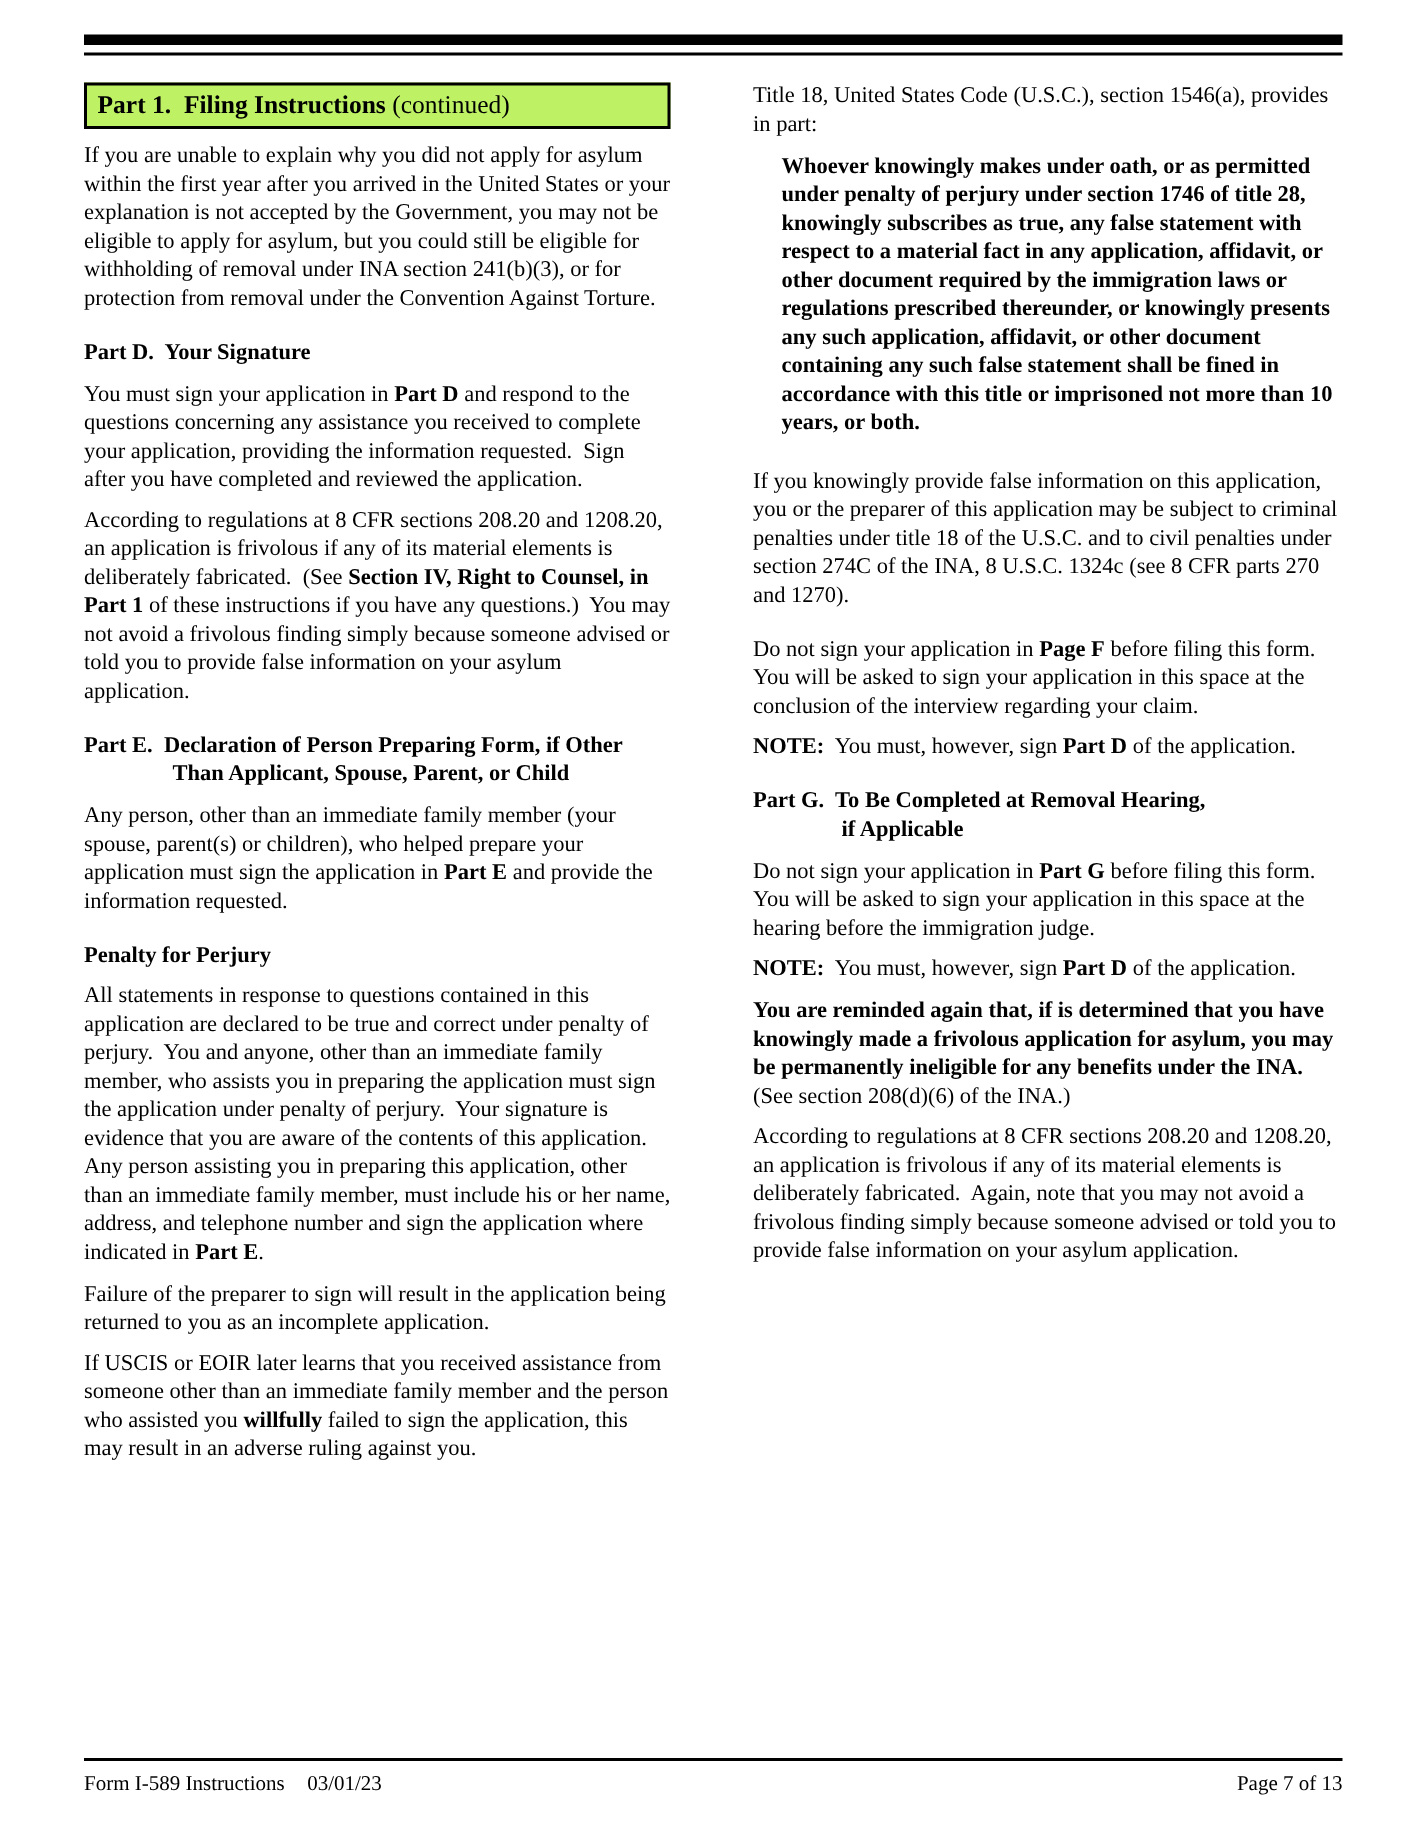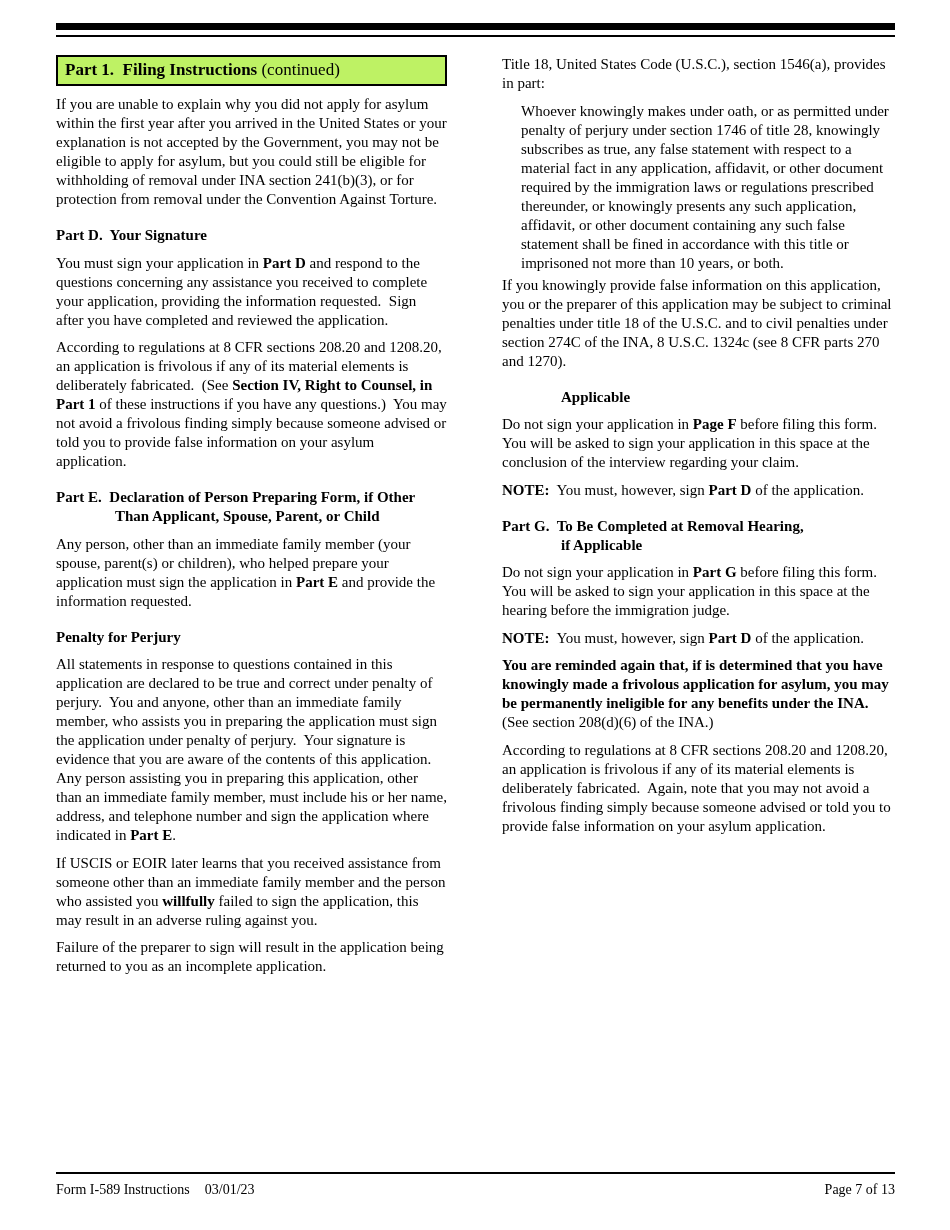--- a/index.html
+++ b/index.html
@@ -29,21 +29,21 @@
     font-size: 17px;
     line-height: 22px;
     margin: 0 0 9px 0;
   }
   .part-box .b { font-weight: bold; }
 
   p { margin: 0 0 8.5px 0; }
   .b { font-weight: bold; }
   .heading { font-weight: bold; margin: 17px 0 8.5px 0; }
   .heading .h2 { margin-left: 59px; }
-  .quote { margin: 0 0 3px 19px; }
+  .quote { margin: 0 0 20px 19px; font-weight: bold; }
 
   .footer {
     position: absolute;
     left: 56px; top: 1182px; width: 839px;
     display: flex; justify-content: space-between;
     font-size: 14px; line-height: 16px;
   }
   .footer .date { margin-left: 15px; }
 </style>
 </head>
@@ -68,36 +68,36 @@
     <p><span>According to regulations at 8 CFR sections 208.20 and 1208.20, an application is frivolous if any of its material elements is deliberately fabricated.&nbsp; (See </span><span class="b">Section IV, Right to Counsel, in Part 1</span><span> of these instructions if you have any questions.)&nbsp; You may not avoid a frivolous finding simply because someone advised or told you to provide false information on your asylum application.</span></p>
 
     <div class="heading"><span>Part E.&nbsp; Declaration of Person Preparing Form, if Other</span><div class="h2">Than Applicant, Spouse, Parent, or Child</div></div>
 
     <p><span>Any person, other than an immediate family member (your spouse, parent(s) or children), who helped prepare your application must sign the application in </span><span class="b">Part E</span><span> and provide the information requested.</span></p>
 
     <div class="heading"><span>Penalty for Perjury</span></div>
 
     <p><span>All statements in response to questions contained in this application are declared to be true and correct under penalty of perjury.&nbsp; You and anyone, other than an immediate family member, who assists you in preparing the application must sign the application under penalty of perjury.&nbsp; Your signature is evidence that you are aware of the contents of this application.&nbsp; Any person assisting you in preparing this application, other than an immediate family member, must include his or her name, address, and telephone number and sign the application where indicated in </span><span class="b">Part E</span><span>.</span></p>
 
+    <p><span>Failure of the preparer to sign will result in the application being returned to you as an incomplete application.</span></p>
+
     <p><span>If USCIS or EOIR later learns that you received assistance from someone other than an immediate family member and the person who assisted you </span><span class="b">willfully</span><span> failed to sign the application, this may result in an adverse ruling against you.</span></p>
-
-    <p><span>Failure of the preparer to sign will result in the application being returned to you as an incomplete application.</span></p>
 
   </div>
 
   <div class="col col-right">
 
     <p><span>Title 18, United States Code (U.S.C.), section 1546(a), provides in part:</span></p>
 
     <p class="quote"><span>Whoever knowingly makes under oath, or as permitted under penalty of perjury under section 1746 of title 28, knowingly subscribes as true, any false statement with respect to a material fact in any application, affidavit, or other document required by the immigration laws or regulations prescribed thereunder, or knowingly presents any such application, affidavit, or other document containing any such false statement shall be fined in accordance with this title or imprisoned not more than 10 years, or both.</span></p>
 
 
     <p><span>If you knowingly provide false information on this application, you or the preparer of this application may be subject to criminal penalties under title 18 of the U.S.C. and to civil penalties under section 274C of the INA, 8 U.S.C. 1324c (see 8 CFR parts 270 and 1270).</span></p>
 
-    <div class="heading"><div class="h2">Applicable</div></div>
+    <div class="heading"></div>
 
     <p><span>Do not sign your application in </span><span class="b">Page F</span><span> before filing this form. You will be asked to sign your application in this space at the conclusion of the interview regarding your claim.</span></p>
 
     <p><span class="b">NOTE:</span><span>&nbsp; You must, however, sign </span><span class="b">Part D</span><span> of the application.</span></p>
 
     <div class="heading"><span>Part G.&nbsp; To Be Completed at Removal Hearing,</span><div class="h2">if Applicable</div></div>
 
     <p><span>Do not sign your application in </span><span class="b">Part G</span><span> before filing this form. You will be asked to sign your application in this space at the hearing before the immigration judge.</span></p>
 
     <p><span class="b">NOTE:</span><span>&nbsp; You must, however, sign </span><span class="b">Part D</span><span> of the application.</span></p>

